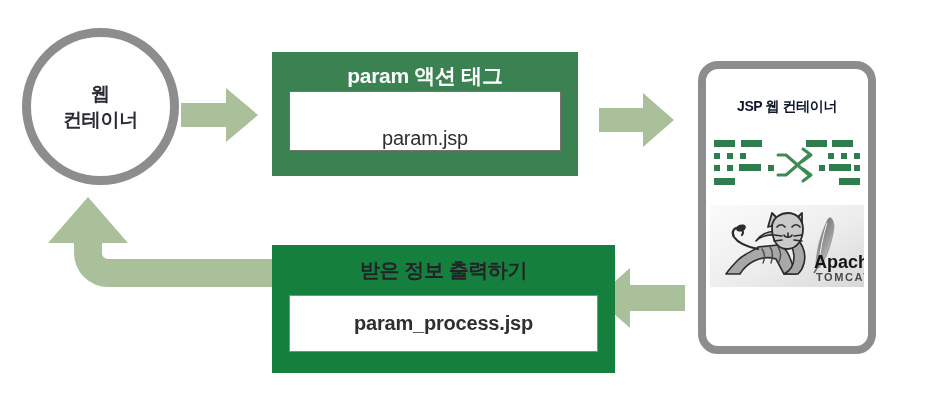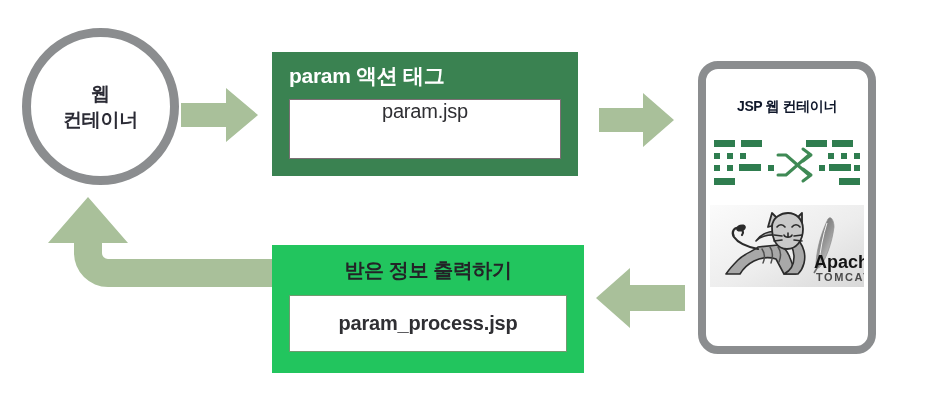--- a/index.html
+++ b/index.html
@@ -53,48 +53,48 @@
     width: 306px;
     height: 124px;
     background: #3a8251;
     box-sizing: border-box;
     padding: 9px 17px 16px 17px;
   }
   #param-box .box-title {
     color: #ffffff;
     font-size: 21px;
     font-weight: 600;
+    text-align: center;
     letter-spacing: -0.3px;
     line-height: 1.45;
     white-space: nowrap;
   }
   #param-box .file-field {
-    margin-top: 8px;
     height: 60px;
     background: #ffffff;
     border: 1px solid #7c6f74;
     box-sizing: border-box;
     display: flex;
-    align-items: flex-start;
+    align-items: flex-end;
     justify-content: center;
   }
   #param-box .file-field span {
     color: #2f2f33;
     font-size: 20px;
     letter-spacing: -0.2px;
   }
 
   
   #process-box {
     position: absolute;
     left: 272px;
     top: 245px;
-    width: 312px;
+    width: 343px;
     height: 128px;
-    background: #22c55e;
+    background: #15803d;
     box-sizing: border-box;
     padding: 11px 17px 16px 17px;
   }
   #process-box .box-title {
     color: #232327;
     font-size: 20px;
     font-weight: 700;
     text-align: center;
     letter-spacing: -0.4px;
     line-height: 1.45;

